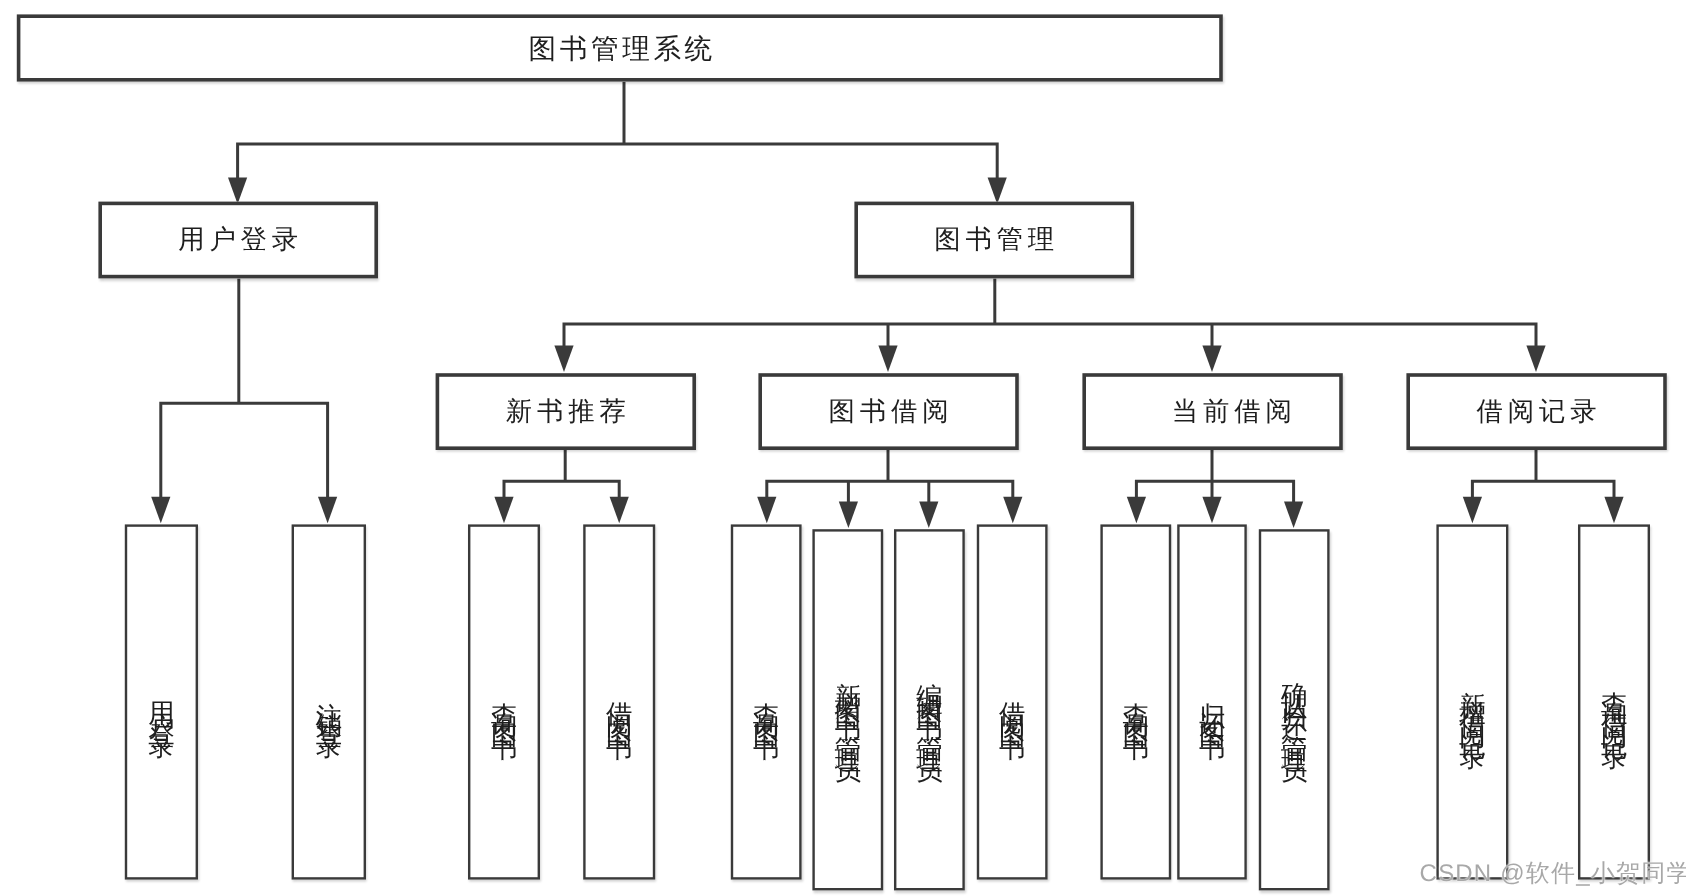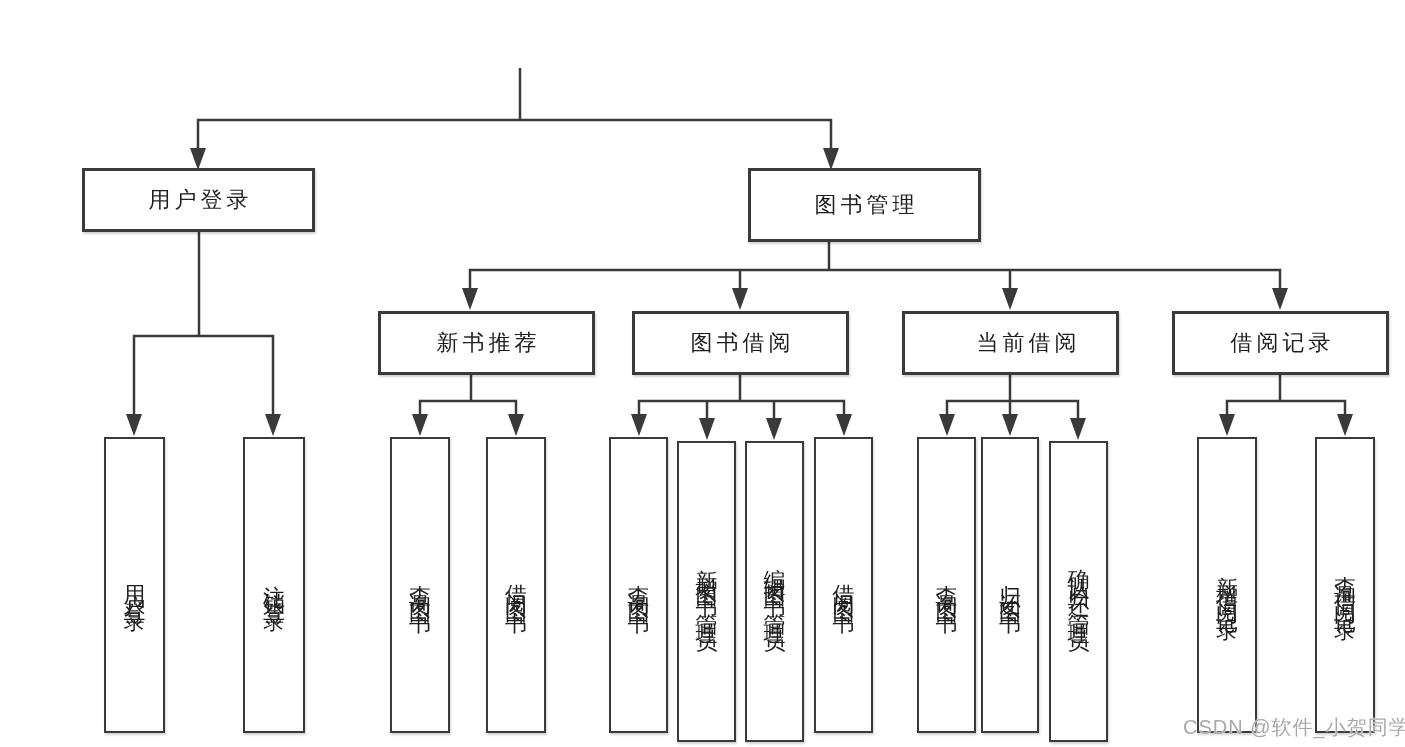--- a/index.html
+++ b/index.html
@@ -104,29 +104,32 @@
       <polygon points="774,440 766,418 782,418"></polygon>
       <polygon points="844,436 836,414 852,414"></polygon>
       <polygon points="947,436 939,414 955,414"></polygon>
       <polygon points="1010,436 1002,414 1018,414"></polygon>
       <polygon points="1078,440 1070,418 1086,418"></polygon>
       <polygon points="1227,436 1219,414 1235,414"></polygon>
       <polygon points="1345,436 1337,414 1353,414"></polygon>
     </g>
   </svg>
 
+  <div class="node root" style="left:14px; top:12px; width:1005px; height:56px;">
+    <span class="hlabel">图书管理系统</span>
+  </div>
 
   <div class="node" style="left:82px; top:168px; width:233px; height:64px;">
     <span class="hlabel">用户登录</span>
   </div>
-  <div class="node" style="left:712px; top:168px; width:233px; height:74px;margin-left:36px;">
+  <div class="node" style="left:712px; top:168px; width:233px; height:64px;">
     <span class="hlabel">图书管理</span>
   </div>
 
-  <div class="node" style="left:363px; top:311px; width:217px; height:64px;margin-left:15px;">
+  <div class="node" style="left:363px; top:311px; width:217px; height:64px;">
     <span class="hlabel">新书推荐</span>
   </div>
   <div class="node" style="left:632px; top:311px; width:217px; height:64px;">
     <span class="hlabel">图书借阅</span>
   </div>
   <div class="node" style="left:902px; top:311px; width:217px; height:64px;padding-left:32px;">
     <span class="hlabel">当前借阅</span>
   </div>
   <div class="node" style="left:1172px; top:311px; width:217px; height:64px;">
     <span class="hlabel">借阅记录</span>

